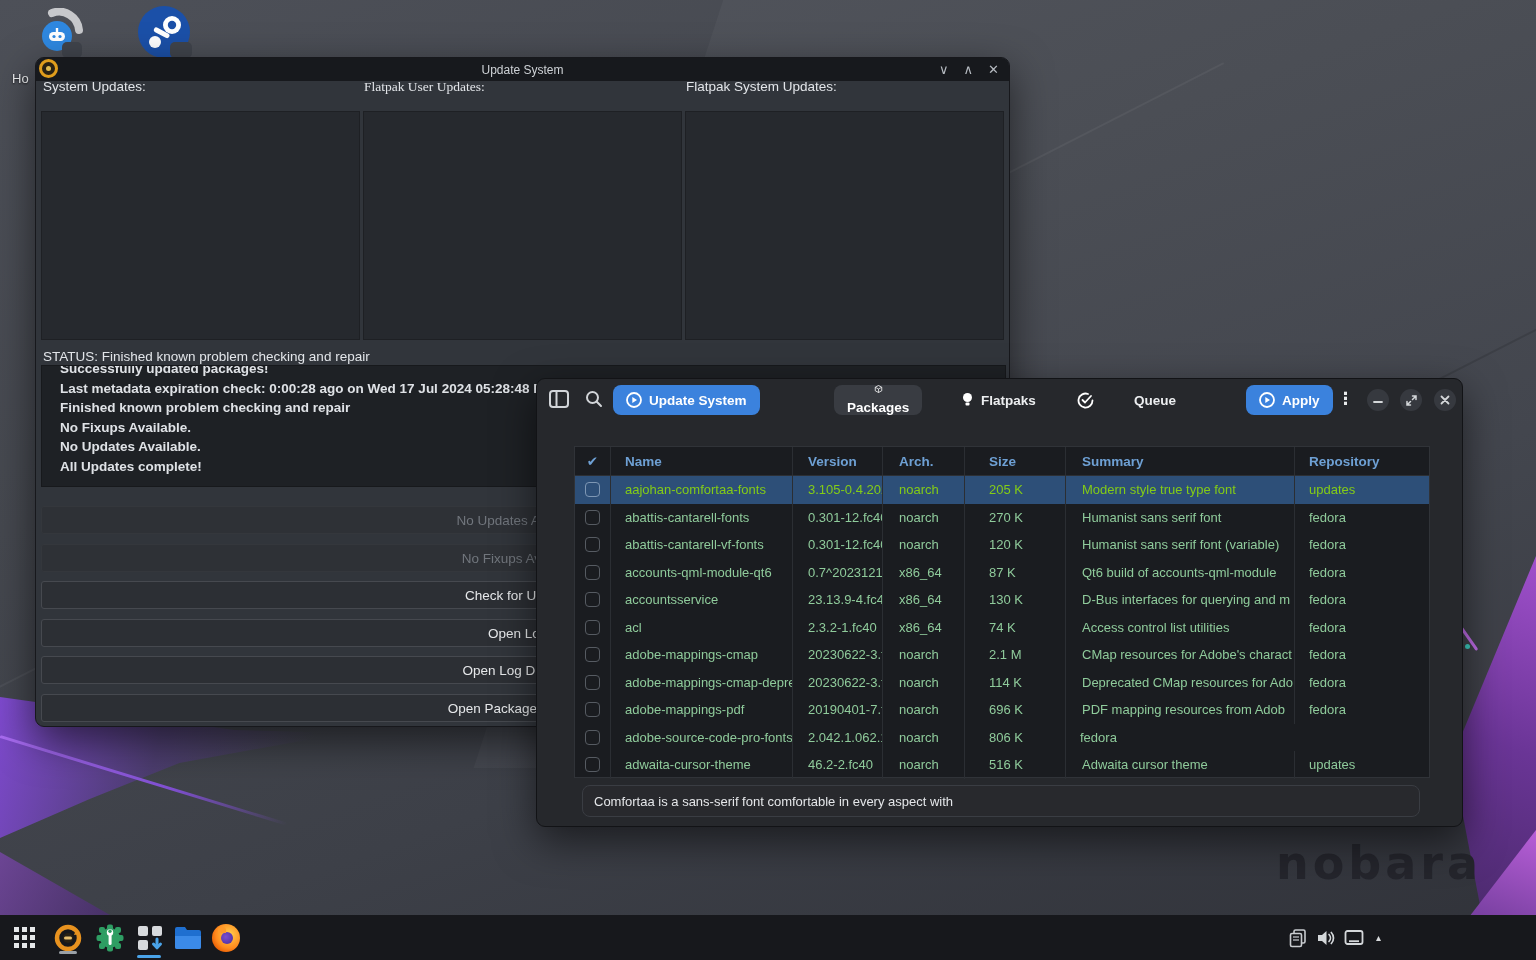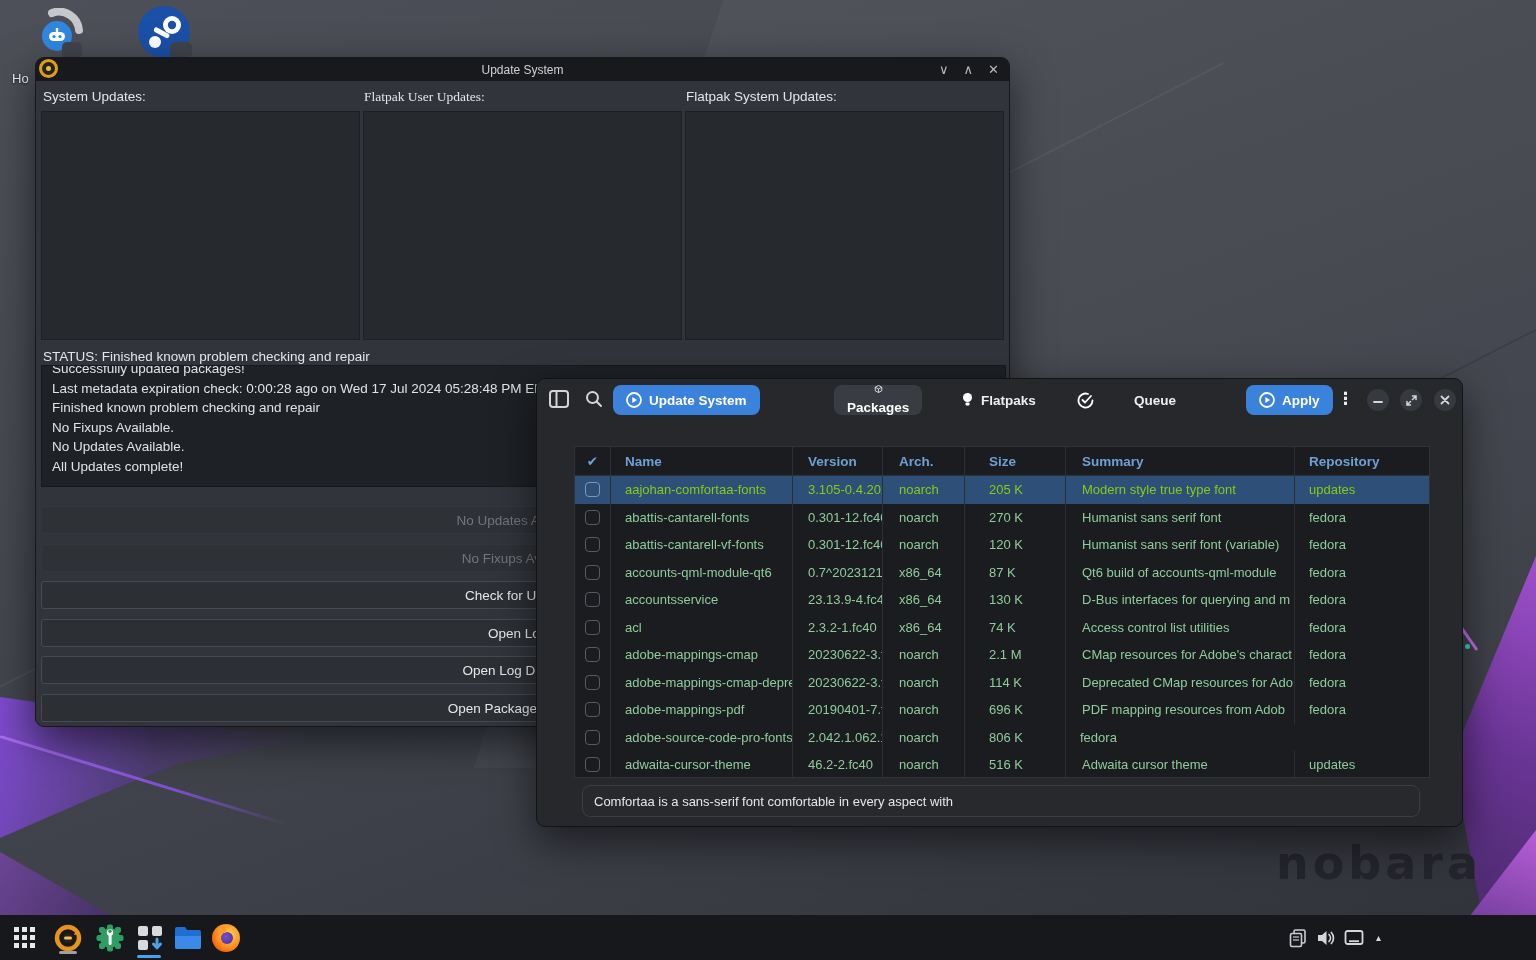--- a/index.html
+++ b/index.html
@@ -51,27 +51,27 @@
   #back-titlebar { position:absolute; left:0; top:0; width:100%; height:23px;
     background:#17191d; border-radius:8px 8px 0 0; display:flex; align-items:center; justify-content:center; }
   #back-title { color:#ced2d6; font-size:12px; }
   #back-win-icon { position:absolute; left:3px; top:1px; width:19px; height:19px; border-radius:50%;
     border:3px solid #e09d1c; background:#2a2214; }
   #back-win-icon::after { content:""; position:absolute; left:4px; top:4px; width:5px; height:5px;
     border-radius:50%; background:#e0bb50; }
   .back-controls { position:absolute; right:10px; top:0; height:23px; display:flex; gap:15px;
     align-items:center; color:#b6bbc1; font-size:13px; }
   .back-controls span { cursor:pointer; line-height:1; }
-  .section-label { position:absolute; color:#e2e5e9; font-size:13.5px; top:31px; }
+  .section-label { position:absolute; color:#e2e5e9; font-size:13.5px; top:21px; }
   .panel { position:absolute; top:53px; height:229px; width:319px; background:#26292e;
     border:1px solid #1e2024; }
   #back-status-line { position:absolute; left:7px; top:291px; color:#e2e5e9; font-size:13.5px;text-align:center; }
   #back-log { position:absolute; left:5px; top:307px; width:965px; height:122px; background:#1e2125;
     border:1px solid #17191c; overflow:hidden; }
-  #back-log-inner { position:relative; top:-7px; padding:0 10px; }
+  #back-log-inner { position:relative; top:-7px; padding:0 18px;font-weight:bold; }
   .log-line { color:#dfe2e6; font-size:13.5px; line-height:19.5px; white-space:nowrap; }
   .back-btn { position:absolute; left:5px; width:960px; height:28px; border-radius:3px;
     display:flex; align-items:center; justify-content:center; font-size:13.5px; cursor:pointer; }
   .back-btn.enabled { background:#2c2f34; border:1px solid #46494f; color:#e6e8ea; }
   .back-btn.disabled { background:#2e3136; border:1px solid #34373c; color:#71767d; cursor:default; }
 
   
   #front-window { left:536px; top:378px; width:927px; height:449px; z-index:3;
     background:#26282c; border:1px solid #121316; }
   .toolbar { position:absolute; left:0; top:0; width:100%; height:42px; display:flex; align-items:center; }

